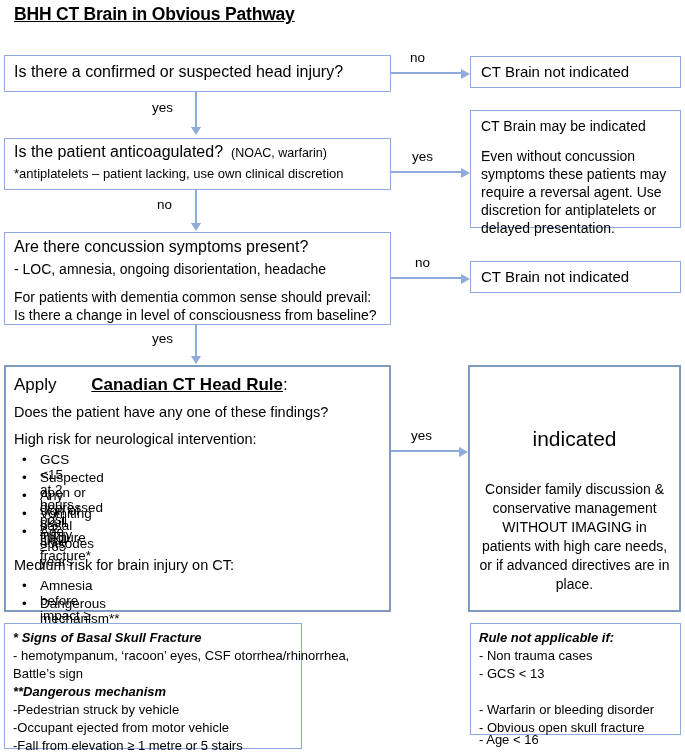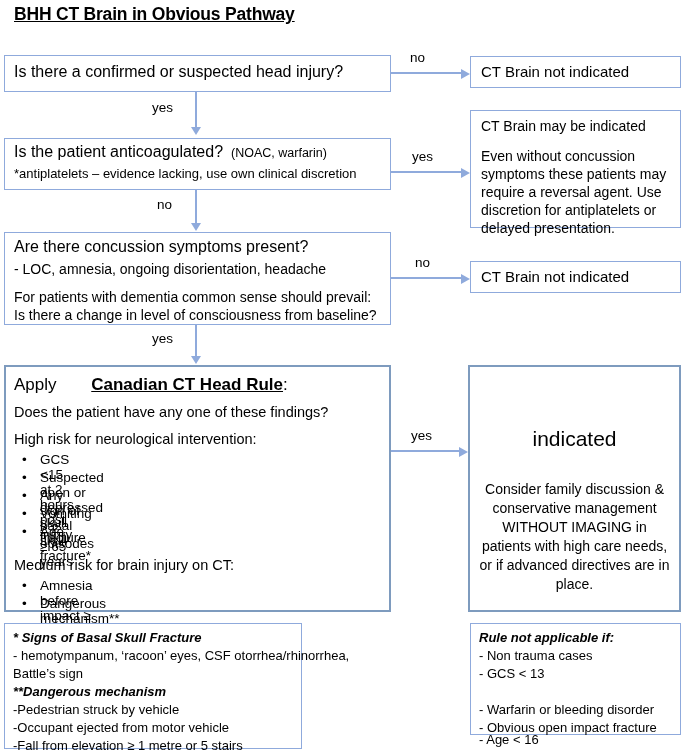--- a/index.html
+++ b/index.html
@@ -66,21 +66,21 @@
 <div class="t" style="left:481px;top:63px;font-size:15px;">CT Brain not indicated</div>
 
 <div class="vline" style="left:195px;top:92px;height:38px;"></div>
 <div class="arrowdown" style="left:191px;top:127px;"></div>
 <div class="lbl" style="left:152px;top:100px;">yes</div>
 
 <div class="box" style="left:4px;top:138px;width:387px;height:52px;"></div>
 <div class="t" style="left:14px;top:143px;font-size:16px;">
   <span>Is the patient anticoagulated?</span><span style="font-size:12.5px;margin-left:8px;">(NOAC, warfarin)</span>
 </div>
-<div class="t" style="left:14px;top:166px;font-size:13px;">*antiplatelets – evidence lacking, use own clinical discretion</div>
+<div class="t" style="left:14px;top:166px;font-size:13px;">*antiplatelets – patient lacking, use own clinical discretion</div>
 
 <div class="hline" style="left:391px;top:171px;width:75px;"></div>
 <div class="arrowright" style="left:461px;top:168px;"></div>
 <div class="lbl" style="left:412px;top:149px;">yes</div>
 
 <div class="box" style="left:470px;top:110px;width:211px;height:118px;"></div>
 <div class="t" style="left:481px;top:118px;font-size:14px;">CT Brain may be indicated</div>
 <div class="wrapt" style="left:481px;top:147px;width:195px;font-size:14px;line-height:18px;">Even without concussion symptoms these patients may require a reversal agent. Use discretion for antiplatelets or delayed presentation.</div>
 
 <div class="vline" style="left:195px;top:190px;height:36px;"></div>
@@ -165,13 +165,13 @@
 <div class="t" style="left:13px;top:702px;font-size:13px;">-Pedestrian struck by vehicle</div>
 <div class="t" style="left:13px;top:720px;font-size:13px;">-Occupant ejected from motor vehicle</div>
 <div class="t" style="left:13px;top:738px;font-size:13px;">-Fall from elevation ≥  1 metre or 5 stairs</div>
 
 <div class="box" style="left:470px;top:623px;width:211px;height:112px;"></div>
 <div class="t bi" style="left:479px;top:630px;font-size:13px;">Rule not applicable if:</div>
 <div class="t" style="left:479px;top:648px;font-size:13px;">- Non trauma cases</div>
 <div class="t" style="left:479px;top:666px;font-size:13px;">-  GCS &lt; 13</div>
 <div class="t" style="left:479px;top:724px;font-size:13px;margin-top:8px;">- Age &lt; 16</div>
 <div class="t" style="left:479px;top:702px;font-size:13px;">- Warfarin or bleeding disorder</div>
-<div class="t" style="left:479px;top:720px;font-size:13px;">- Obvious open impact fracture</div>
+<div class="t" style="left:479px;top:720px;font-size:13px;">- Obvious open skull fracture</div>
 
 </body></html>

